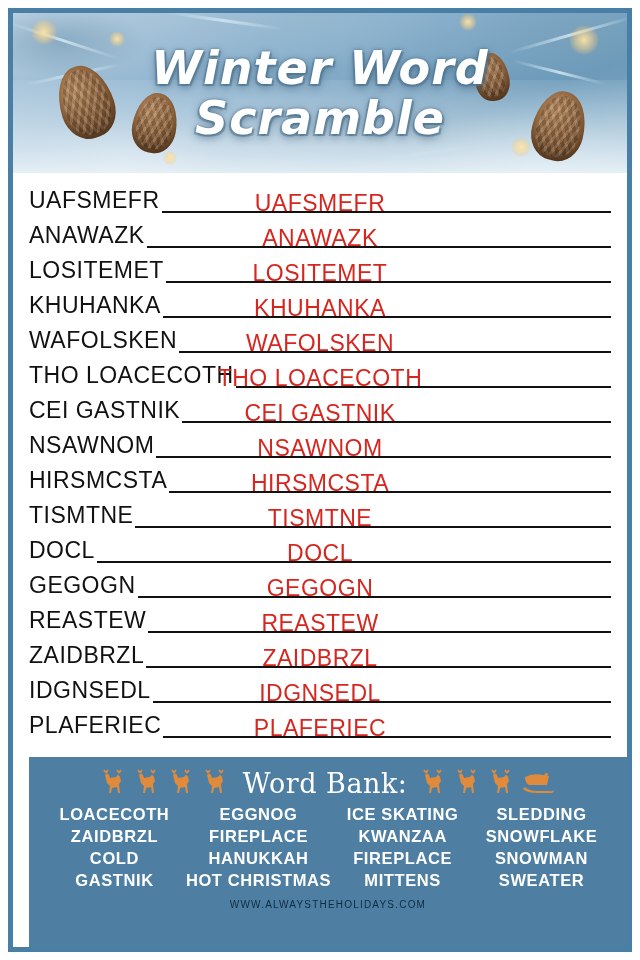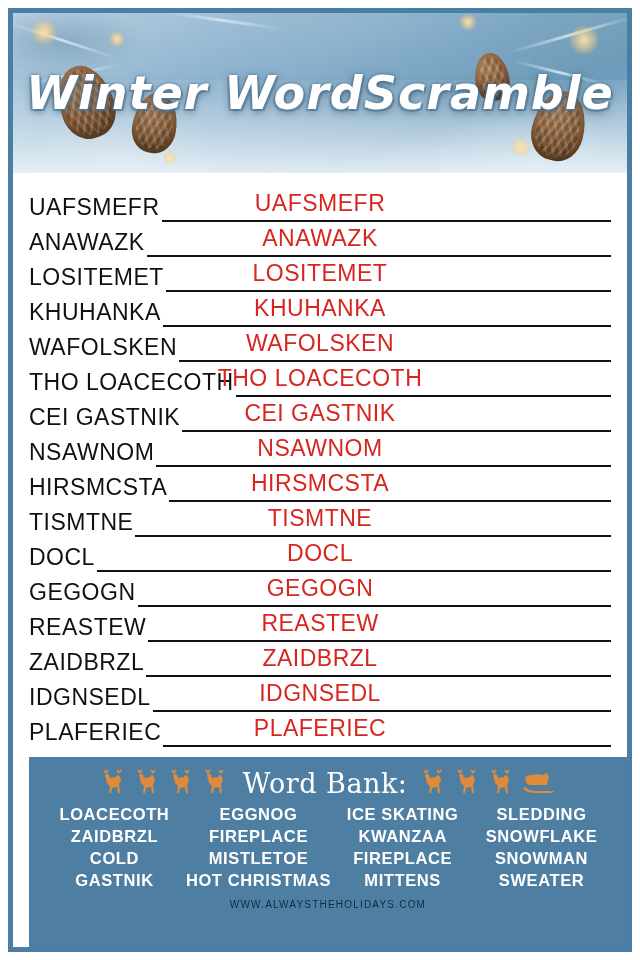--- a/index.html
+++ b/index.html
@@ -80,20 +80,21 @@
   .needle {
     position: absolute;
     height: 3px;
     border-radius: 2px;
     background: linear-gradient(90deg, rgba(120,160,180,0.0), rgba(205,226,238,0.95), rgba(120,160,180,0.0));
   }
   .banner-title {
     position: absolute;
     inset: 0;
     display: flex;
+    flex-direction: column;
     align-items: center;
     justify-content: center;
     z-index: 5;
   }
   .banner-title .line {
     font-family: "DejaVu Sans", sans-serif;
     font-weight: bold;
     font-style: italic;
     color: #ffffff;
     font-size: 46px;
@@ -107,21 +108,21 @@
   }
 
   
   .puzzle {
     padding: 14px 16px 4px 16px;
   }
   .row {
     position: relative;
     height: 35px;
     display: flex;
-    align-items: flex-end;
+    align-items: flex-start;
   }
   .scrambled {
     font-family: "Liberation Sans", sans-serif;
     font-size: 23px;
     color: #111111;
     letter-spacing: 0.5px;
     white-space: nowrap;
     line-height: 26px;
     padding-bottom: 2px;
   }
@@ -400,21 +401,21 @@
         <span class="wb-word">EGGNOG</span>
         <span class="wb-word">ICE SKATING</span>
         <span class="wb-word">SLEDDING</span>
 
         <span class="wb-word">ZAIDBRZL</span>
         <span class="wb-word">FIREPLACE</span>
         <span class="wb-word">KWANZAA</span>
         <span class="wb-word">SNOWFLAKE</span>
 
         <span class="wb-word">COLD</span>
-        <span class="wb-word">MISTLETOE</span>
+        <span class="wb-word">HANUKKAH</span>
         <span class="wb-word">FIREPLACE</span>
         <span class="wb-word">SNOWMAN</span>
 
         <span class="wb-word">GASTNIK</span>
         <span class="wb-word">HOT CHRISTMAS</span>
         <span class="wb-word">MITTENS</span>
         <span class="wb-word">SWEATER</span>
       </div>
 
       <div class="footer-url">WWW.ALWAYSTHEHOLIDAYS.COM</div>

